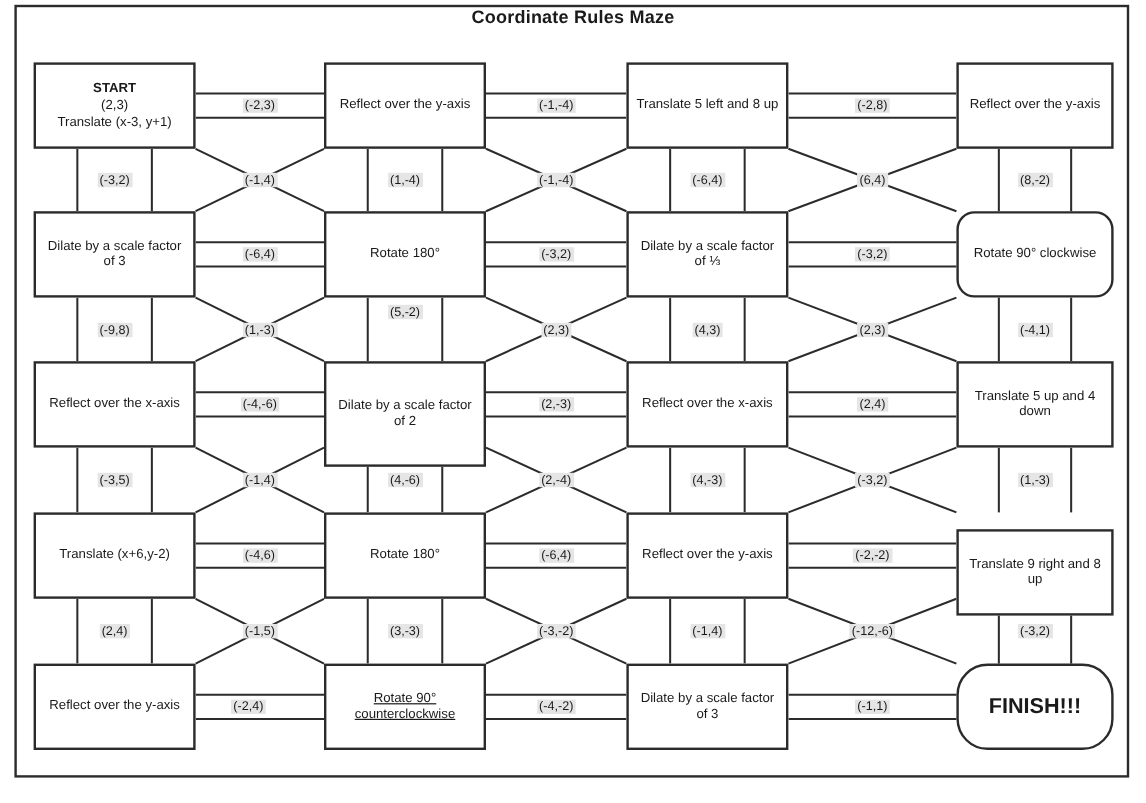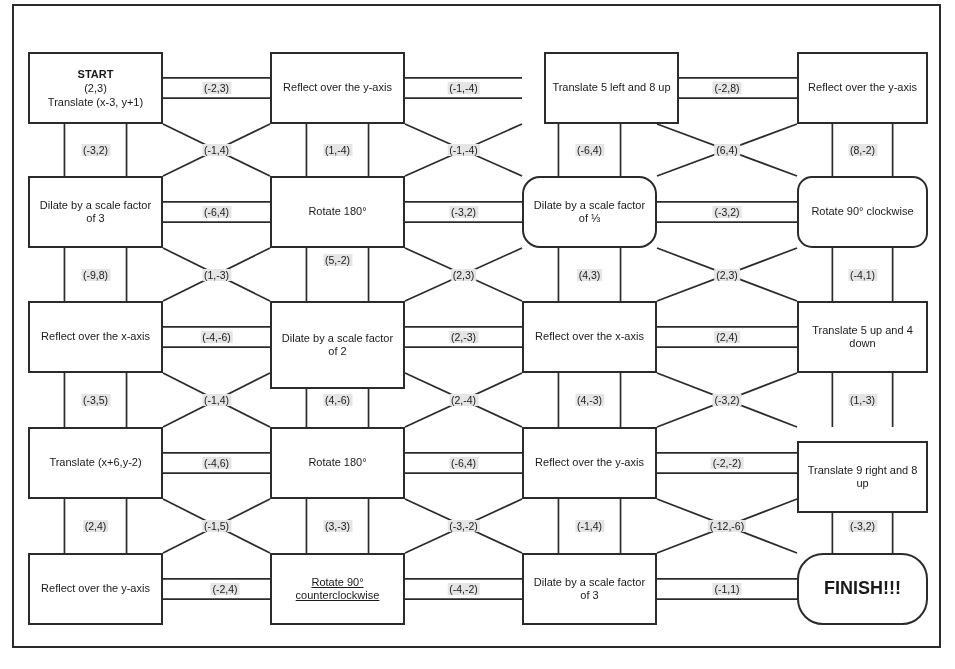--- a/index.html
+++ b/index.html
@@ -97,20 +97,21 @@
     color: #1a1a1a;
   }
 </style>
 </head>
 <body>
 
 <div id="page">
 
   <div class="page-frame"></div>
 
+  <div class="title">Coordinate Rules Maze</div>
 
 
   <svg id="wires">
       <line x1="163" y1="77.92" x2="270" y2="77.92" stroke="#2b2b2b" stroke-width="1.7"></line>
       <line x1="163" y1="98.08" x2="270" y2="98.08" stroke="#2b2b2b" stroke-width="1.7"></line>
       <line x1="405" y1="77.92" x2="522" y2="77.92" stroke="#2b2b2b" stroke-width="1.7"></line>
       <line x1="405" y1="98.08" x2="522" y2="98.08" stroke="#2b2b2b" stroke-width="1.7"></line>
       <line x1="657" y1="77.92" x2="797" y2="77.92" stroke="#2b2b2b" stroke-width="1.7"></line>
       <line x1="657" y1="98.08" x2="797" y2="98.08" stroke="#2b2b2b" stroke-width="1.7"></line>
       <line x1="163" y1="201.92" x2="270" y2="201.92" stroke="#2b2b2b" stroke-width="1.7"></line>
@@ -195,33 +196,33 @@
       <line x1="657" y1="553" x2="797" y2="499" stroke="#2b2b2b" stroke-width="1.7"></line>
     </svg>
 
   <div id="nodes-layer">
       <div class="node start" style="left: 28px; top: 52px; width: 135px; height: 72px;">
         <div><span class="start-head">START</span><span class="start-head" style="font-weight: normal;">(2,3)</span><span>Translate (x-3, y+1)</span></div>
       </div>
       <div class="node" style="left: 270px; top: 52px; width: 135px; height: 72px;">
         <span>Reflect over the y-axis</span>
       </div>
-      <div class="node" style="left: 544px; top: 52px; width: 135px; height: 72px;">
+      <div class="node" style="left: 522px; top: 52px; width: 135px; height: 72px;">
         <span>Translate 5 left and 8 up</span>
       </div>
       <div class="node" style="left: 797px; top: 52px; width: 131px; height: 72px;">
         <span>Reflect over the y-axis</span>
       </div>
       <div class="node" style="left: 28px; top: 176px; width: 135px; height: 72px;">
         <span>Dilate by a scale factor of 3</span>
       </div>
       <div class="node" style="left: 270px; top: 176px; width: 135px; height: 72px;">
         <span>Rotate 180°</span>
       </div>
-      <div class="node" style="left: 522px; top: 176px; width: 135px; height: 72px; border-radius: 18px;">
+      <div class="node" style="left: 522px; top: 176px; width: 135px; height: 72px;">
         <span>Dilate by a scale factor of ⅓</span>
       </div>
       <div class="node" style="left: 797px; top: 176px; width: 131px; height: 72px; border-radius: 15px;">
         <span>Rotate 90° clockwise</span>
       </div>
       <div class="node" style="left: 28px; top: 301px; width: 135px; height: 72px;">
         <span>Reflect over the x-axis</span>
       </div>
       <div class="node" style="left: 270px; top: 301px; width: 135px; height: 88px;">
         <span>Dilate by a scale factor of 2</span>
@@ -263,21 +264,21 @@
       <div class="edge-label" style="left: 727px; top: 88px;">(-2,8)</div>
       <div class="edge-label" style="left: 216.5px; top: 212px;">(-6,4)</div>
       <div class="edge-label" style="left: 463.5px; top: 212px;">(-3,2)</div>
       <div class="edge-label" style="left: 727px; top: 212px;">(-3,2)</div>
       <div class="edge-label" style="left: 216.5px; top: 337px;">(-4,-6)</div>
       <div class="edge-label" style="left: 463.5px; top: 337px;">(2,-3)</div>
       <div class="edge-label" style="left: 727px; top: 337px;">(2,4)</div>
       <div class="edge-label" style="left: 216.5px; top: 463px;">(-4,6)</div>
       <div class="edge-label" style="left: 463.5px; top: 463px;">(-6,4)</div>
       <div class="edge-label" style="left: 727px; top: 463px;">(-2,-2)</div>
-      <div class="edge-label" style="left: 225px; top: 589px;">(-2,4)</div>
+      <div class="edge-label" style="left: 207px; top: 589px;">(-2,4)</div>
       <div class="edge-label" style="left: 463.5px; top: 589px;">(-4,-2)</div>
       <div class="edge-label" style="left: 727px; top: 589px;">(-1,1)</div>
       <div class="edge-label" style="left: 95.5px; top: 150px;">(-3,2)</div>
       <div class="edge-label" style="left: 337.5px; top: 150px;">(1,-4)</div>
       <div class="edge-label" style="left: 589.5px; top: 150px;">(-6,4)</div>
       <div class="edge-label" style="left: 862.5px; top: 150px;">(8,-2)</div>
       <div class="edge-label" style="left: 95.5px; top: 274.5px;">(-9,8)</div>
       <div class="edge-label" style="left: 337.5px; top: 260px;">(5,-2)</div>
       <div class="edge-label" style="left: 589.5px; top: 274.5px;">(4,3)</div>
       <div class="edge-label" style="left: 862.5px; top: 274.5px;">(-4,1)</div>

